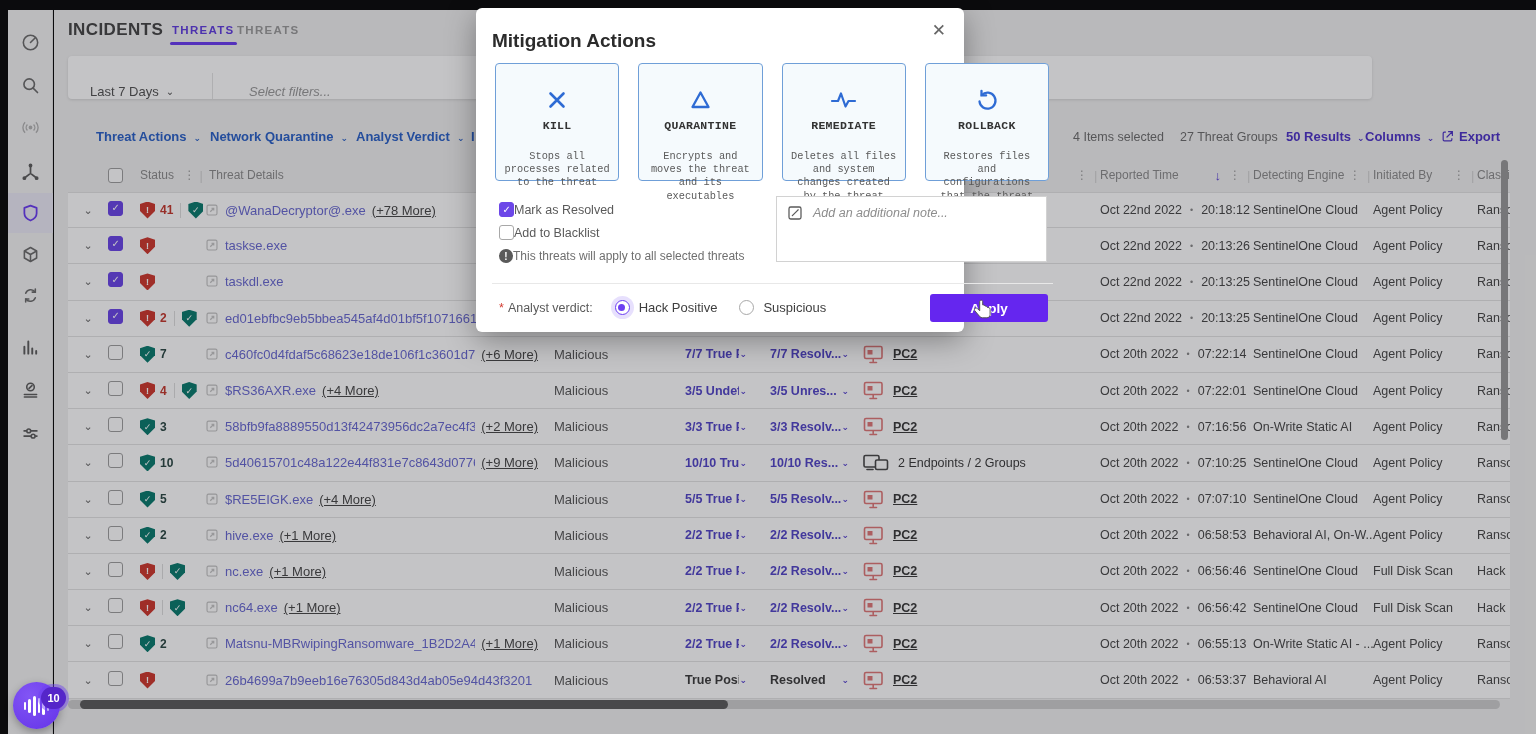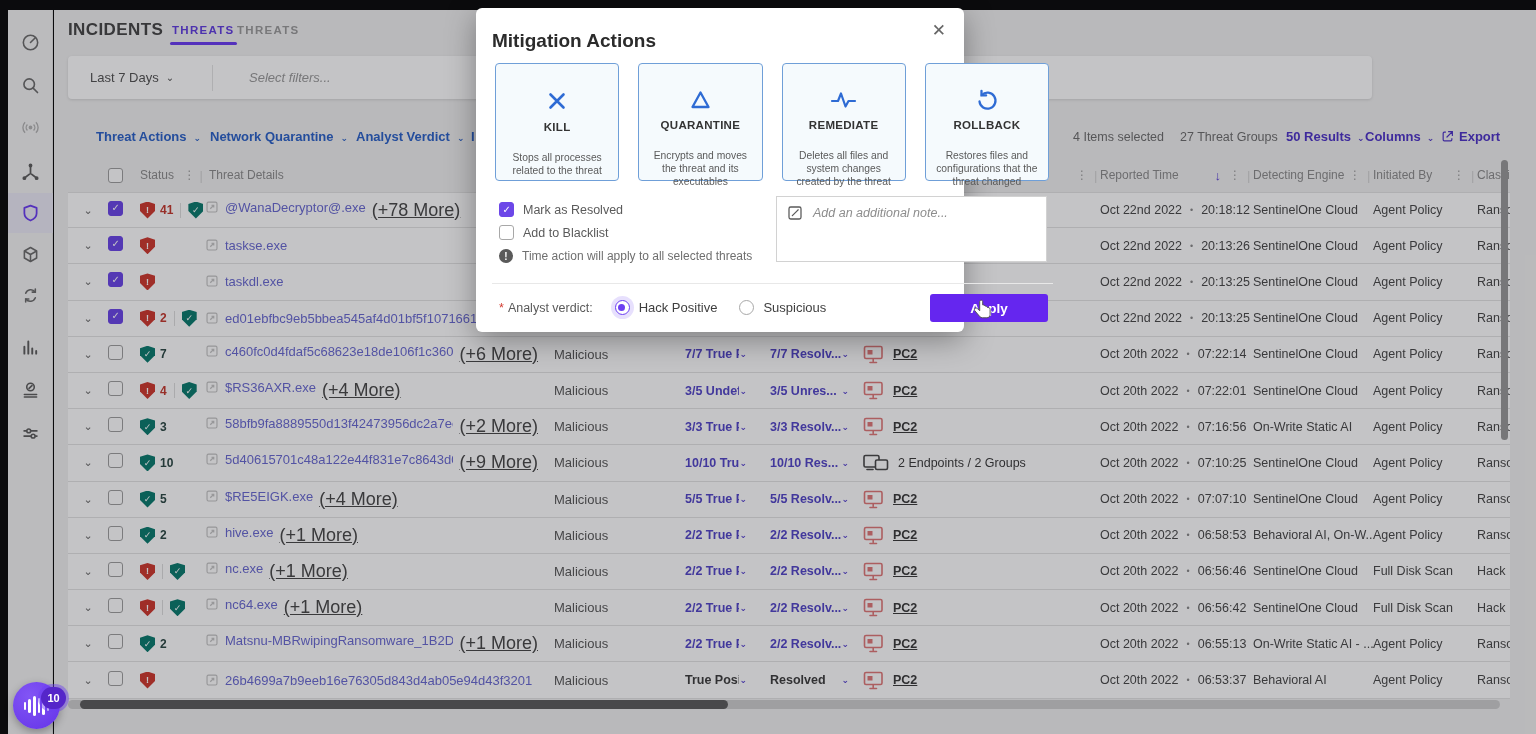--- a/index.html
+++ b/index.html
@@ -18,21 +18,21 @@
   .active-bar { position:absolute; left:-6px; top:4px; width:4px; height:34px; background:#6C3FF2; border-radius:2px; }
 
   
   .main { position:absolute; left:54px; top:10px; width:1482px; height:724px; background:#f1f1f1; z-index:1; }
   .page-title { position:absolute; left:14px; top:10px; font-size:17px; font-weight:700; color:#474747; letter-spacing:.4px; }
   .tab { position:absolute; top:14px; font-size:11.5px; font-weight:700; letter-spacing:1.3px; color:#9b9b9b; cursor:pointer; }
   .tab.active { color:#6340e0; }
   .tab.active::after { content:""; position:absolute; left:-2px; right:-2px; bottom:-9px; height:3px; background:#6C3FF2; border-radius:2px; }
   .tab-threats { left:118px; } .tab-alerts { left:183px; }
 
-  .filter-bar { position:absolute; left:14px; top:46px; width:1304px; height:43px; background:#ffffff; border-radius:4px; box-shadow:0 1px 3px rgba(0,0,0,.12); display:flex; align-items:center; }
+  .filter-bar { position:absolute; left:14px; top:46px; width:1304px; height:43px; background:#ffffff; border-radius:4px; box-shadow:0 1px 3px rgba(0,0,0,.12); display:flex; align-items:flex-end; }
   .range { margin-left:22px; font-size:13px; color:#555; cursor:pointer; display:flex; align-items:center; gap:7px; }
   .range .chev { font-size:10px; color:#555; }
   .fb-div { width:1px; height:26px; background:#e4e4e4; margin-left:38px; }
   .filters-ph { margin-left:36px; font-size:13px; font-style:italic; color:#9a9a9a; cursor:text; }
 
   .actions-row { position:absolute; left:14px; top:112px; width:1442px; height:30px; }
   .act-link { position:absolute; top:7px; font-size:13px; font-weight:700; color:#2d63c8; cursor:pointer; }
   .act-link .chev { font-size:9px; margin-left:7px; font-weight:700; }
   .meta-gray { position:absolute; top:8px; font-size:12.5px; color:#6f6f6f; }
   .meta-purple { position:absolute; top:7px; font-size:13px; font-weight:700; color:#4f35c8; cursor:pointer; }
@@ -61,21 +61,21 @@
   .c-status { display:flex; align-items:center; gap:5px; padding-left:6px; }
   .shield { width:15px; height:17px; display:flex; align-items:center; justify-content:center; color:#fff; font-size:9px; font-weight:700; clip-path:polygon(50% 0,100% 14%,100% 56%,50% 100%,0 56%,0 14%); flex:none; }
   .shield.red { background:#cf3a30; }
   .shield.teal { background:#0d7c6f; }
   .scount { font-size:12px; font-weight:700; }
   .scount.red { color:#c43a30; } .scount.teal { color:#2e4a46; }
   .sdiv { width:1px; height:15px; background:#ddd; margin:0 2px; }
   .c-name { display:flex; align-items:flex-start; gap:6px; overflow:hidden; white-space:nowrap; }
   .extlink { flex:none; width:14px; height:14px; cursor:pointer; }
   .tname { font-size:13px; color:#6b6bd2; cursor:pointer; overflow:hidden; text-overflow:clip; white-space:nowrap; }
-  .tmore { font-size:18px; color:#4a4a4a; text-decoration:underline; cursor:pointer; flex:none; }
+  .tmore { font-size:13px; color:#4a4a4a; text-decoration:underline; cursor:pointer; flex:none; }
   .c-conf { padding-left:16px; font-size:13px; color:#5a5a5a; }
   .c-verdict { padding-left:17px; padding-right:13px; display:flex; align-items:center; }
   .c-stat { padding-left:10px; padding-right:11px; display:flex; align-items:center; }
   .ddtext { font-size:12.5px; font-weight:700; color:#5548c8; white-space:nowrap; overflow:hidden; }
   .ddtext.plain { color:#3f3f3f; }
   .ddchev { margin-left:auto; color:#5743cf; font-size:9px; font-weight:700; cursor:pointer; }
   .c-endpoint { display:flex; align-items:center; gap:9px; padding-left:3px; }
   .ep-icon { flex:none; display:flex; }
   .ep-label { font-size:12.5px; color:#3c3c3c; cursor:pointer; white-space:nowrap; }
   .ep-label.pc { text-decoration:underline; font-weight:600; }
@@ -90,26 +90,26 @@
   
   .backdrop { position:absolute; left:0; top:0; width:1536px; height:734px; background:rgba(10,10,16,.24); z-index:10; }
   .fab { position:absolute; left:13px; top:682px; width:47px; height:47px; border-radius:50%; background:radial-gradient(circle at 35% 30%,#8255f5,#6433e8); z-index:20; cursor:pointer; display:flex; align-items:center; justify-content:center; gap:2px; box-shadow:0 3px 8px rgba(0,0,0,.3); }
   .fab .bar { width:2.6px; background:#fff; border-radius:2px; }
   .fab-badge { position:absolute; left:41px; top:687px; min-width:25px; height:22px; padding:0 4px; border-radius:11px; background:#5526c9; color:#fff; font-size:11px; font-weight:700; display:flex; align-items:center; justify-content:center; z-index:21; box-shadow:0 0 0 3px rgba(108,63,242,.45); }
 
   
   .modal { position:absolute; left:476px; top:8px; width:488px; height:324px; background:#ffffff; border-radius:6px; z-index:30; box-shadow:0 8px 30px rgba(0,0,0,.35); }
   .modal-title { position:absolute; left:16px; top:22px; font-size:19px; font-weight:700; color:#2b2b2b; }
   .modal-close { position:absolute; right:14px; top:8px; font-size:17px; color:#666; cursor:pointer; padding:4px; }
-  .cards { position:absolute; left:19px; top:55px; width:554px; display:flex; gap:19px; }
+  .cards { position:absolute; left:19px; top:55px; width:554px; display:flex; gap:19px;font-family:Liberation Mono, monospace; }
   .card { width:134px; height:118px; background:#f5fafd; border:1px solid #6f9fd8; border-radius:4px; cursor:pointer; display:flex; flex-direction:column; align-items:center; text-align:center; padding-top:24px; }
   .cicon { height:26px; display:flex; align-items:center; }
   .ctitle { margin-top:7px; font-size:11.5px; font-weight:700; color:#333; letter-spacing:.3px; }
   .cdesc { margin-top:18px; font-size:10.3px; color:#5a5a5a; line-height:1.28; padding:0 7px; }
-  .opt-row { position:absolute; left:23px; display:flex; align-items:center; gap:9px; font-size:12.5px; color:#5a5a5a; }
+  .opt-row { position:absolute; left:23px; display:flex; align-items:center; gap:0; font-size:12.5px; color:#5a5a5a; }
   .mcb { width:15px; height:15px; border:1.5px solid #a8a8a8; border-radius:3px; background:#fff; cursor:pointer; position:relative; flex:none; }
   .mcb.checked { background:#6C47E8; border-color:#6C47E8; }
   .mcb.checked::after { content:"✓"; position:absolute; left:2.5px; top:0.5px; color:#fff; font-size:10px; font-weight:700; }
   .info-ic { width:14px; height:14px; border-radius:50%; background:#5a5a5a; color:#fff; font-size:10px; font-weight:700; display:flex; align-items:center; justify-content:center; flex:none; }
   .note-box { position:absolute; left:300px; top:188px; width:271px; height:66px; border:1px solid #d2d2d2; border-radius:0; background:#fff; cursor:text; }
   .note-ph { position:absolute; left:36px; top:9px; font-size:12.5px; font-style:italic; color:#8d8d8d; }
   .note-ic { position:absolute; left:10px; top:8px; }
   .mdivider { position:absolute; left:16px; top:275px; width:561px; height:1px; background:#e8e8e8; }
   .verdict-row { position:absolute; left:23px; top:292px; display:flex; align-items:center; font-size:12.5px; color:#5a5a5a; }
   .req { color:#d23b30; margin-right:4px; }
@@ -959,21 +959,21 @@
   <div class="opt-row" style="top:194px">
     <span class="mcb checked"></span>
     <span>Mark as Resolved</span>
   </div>
   <div class="opt-row" style="top:217px">
     <span class="mcb"></span>
     <span>Add to Blacklist</span>
   </div>
   <div class="opt-row" style="top:241px">
     <span class="info-ic">!</span>
-    <span style="color:#6f6f6f; font-size:12px;">Time action will apply to all selected threats</span>
+    <span style="color:#6f6f6f; font-size:12px;">This threats will apply to all selected threats</span>
   </div>
 
   <div class="note-box">
     <span class="note-ic"><svg width="16" height="16" viewBox="0 0 24 24" fill="none" stroke="#5a5a5a" stroke-width="1.9">
           <rect x="3" y="3" width="18" height="18" rx="2.5"></rect>
           <path d="M8 16l7.2-7.2 1.6-1.6" stroke-linecap="round"></path>
         </svg></span>
     <span class="note-ph">Add an additional note...</span>
   </div>
 

